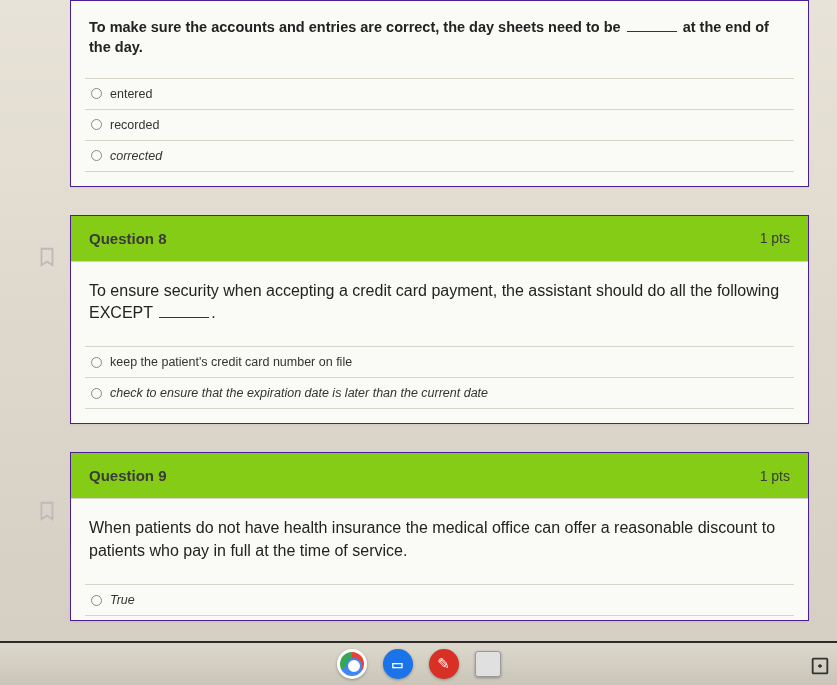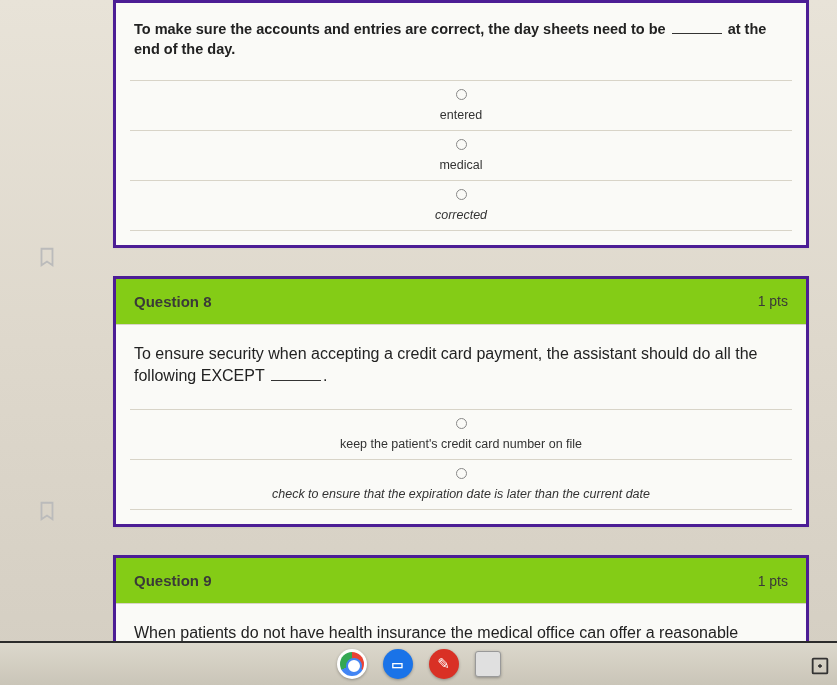--- a/index.html
+++ b/index.html
@@ -9,24 +9,23 @@
     width: 837px;
     height: 685px;
     overflow: hidden;
     position: relative;
   }
   .content {
     padding: 0 28px 0 70px;
   }
   .question-card {
     background: #fafaf7;
-    border: 3px solid #4c1d95;
+    border: 1px solid #4c1d95;
     margin-bottom: 28px;
     box-shadow: 0 1px 2px rgba(0,0,0,0.05);
-    margin-left: 43px;
   }
   .question-header {
     display: flex;
     justify-content: space-between;
     align-items: center;
     padding: 14px 18px;
     border-bottom: 1px solid #d8d4c8;
     background: #84cc16;
   }
   .question-title {
@@ -50,21 +49,20 @@
   }
   .option-row {
     border-top: 1px solid #d8d4c8;
     padding: 8px 6px;
     display: flex;
     align-items: center;
     gap: 8px;
     font-size: 12.5px;
     color: #333;
     cursor: pointer;
-    flex-direction: column;
   }
   .option-row:first-child { border-top: 1px solid #d8d4c8; }
   .option-row:last-child { border-bottom: 1px solid #d8d4c8; font-style: italic; }
   .radio {
     width: 11px;
     height: 11px;
     border: 1.5px solid #888;
     border-radius: 50%;
     flex-shrink: 0;
   }
@@ -142,21 +140,21 @@
     <div class="question-prompt">
       <span>To make sure the accounts and entries are correct, the day sheets need to be </span><span class="blank"></span><span> at the end of the day.</span>
     </div>
     <div class="options">
       <div class="option-row">
         <span class="radio"></span>
         <span>entered</span>
       </div>
       <div class="option-row">
         <span class="radio"></span>
-        <span>medical</span>
+        <span>recorded</span>
       </div>
       <div class="option-row">
         <span class="radio"></span>
         <span>corrected</span>
       </div>
     </div>
   </div>
 
   <div class="bookmark" style="top:244px">
     <svg viewBox="0 0 24 24" fill="none" stroke="currentColor" stroke-width="2">

